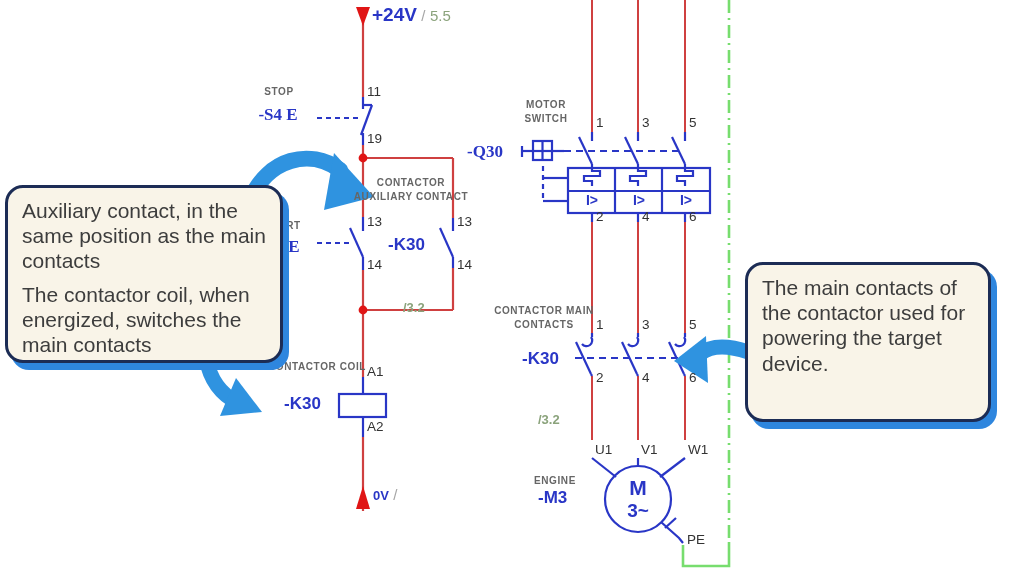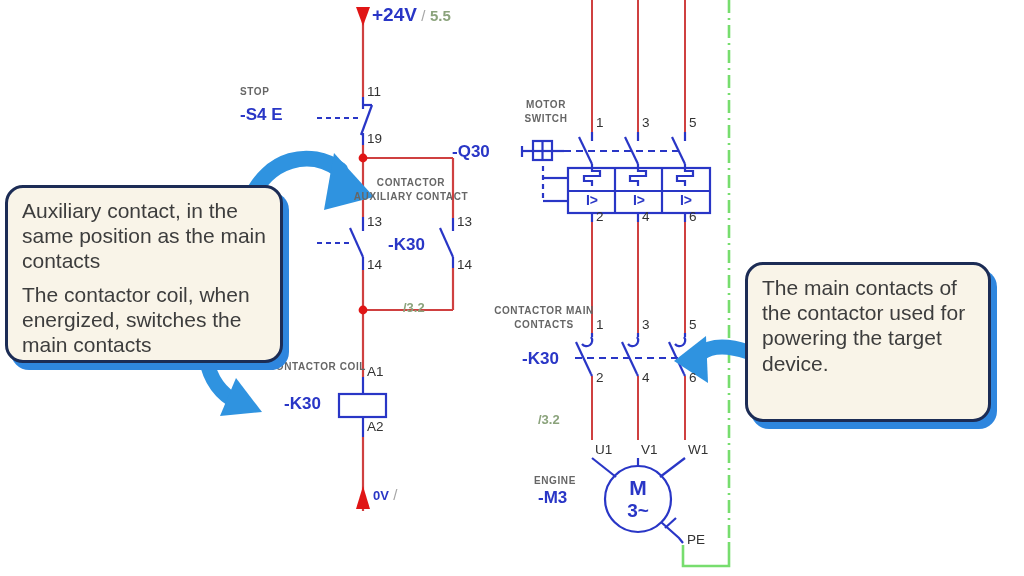--- a/index.html
+++ b/index.html
@@ -2,30 +2,30 @@
 <html><head>
 <meta charset="utf-8">
 <style>
   html,body{margin:0;padding:0;background:#fff;}
   .stage{position:relative;width:1024px;height:576px;background:#ffffff;overflow:hidden;
          font-family:"Liberation Sans",sans-serif;}
   .stage svg{position:absolute;left:0;top:0;}
   .t{position:absolute;white-space:nowrap;z-index:2;}
   .lbl{font-size:10px;letter-spacing:.6px;color:#666;font-weight:700;text-transform:uppercase;
        line-height:13.5px;white-space:normal;text-align:center;}
-  .lbl.r{text-align:left;}
+  .lbl.r{text-align:center;}
   .term{font-size:13.5px;color:#333;font-weight:500;}
   .tag{font-size:17px;color:#2936c6;font-weight:700;}
-  .tag.r{text-align:left;}
+  .tag.r{text-align:center;font-family:Liberation Serif, serif;}
   .ref{font-size:13px;color:#8ba37c;font-weight:600;margin-top:43px;}
   .trip{font-size:14px;color:#2936c6;font-weight:700;text-align:center;}
   .rail-label{font-size:19px;font-weight:700;color:#2936c6;}
   .rail-label.small{font-size:13px;}
   .rail-sep{font-size:15px;color:#a6a6a6;font-weight:400;}
-  .rail-ref{font-size:15px;color:#8ba37c;font-weight:700;}
+  .rail-ref{font-size:15px;color:#8ba37c;font-weight:400;}
   .motor-m{font-size:21px;color:#2936c6;font-weight:700;text-align:center;line-height:22px;}
   .motor-ph{font-size:19px;color:#2936c6;font-weight:700;text-align:center;line-height:20px;}
   .callout{position:absolute;background:#f9f4e8;border:3.5px solid #1c2c55;border-radius:18px;
            box-shadow:6px 7px 0 #2e86de;padding:10px 14px;color:#3d3d3d;font-size:21px;
            line-height:1.2;z-index:3;box-sizing:border-box;}
   .callout p{margin:0 0 8px 0;}
   .callout p:last-child{margin-bottom:0;}
 </style>
 </head>
 <body>

